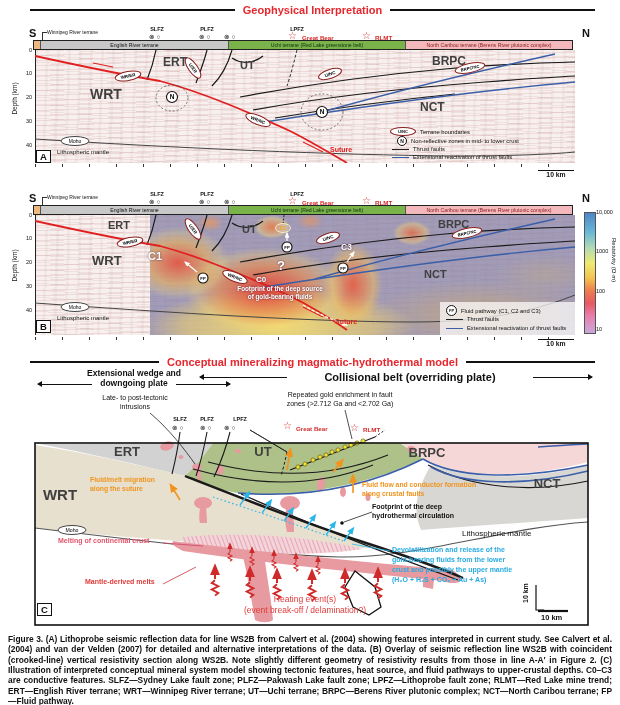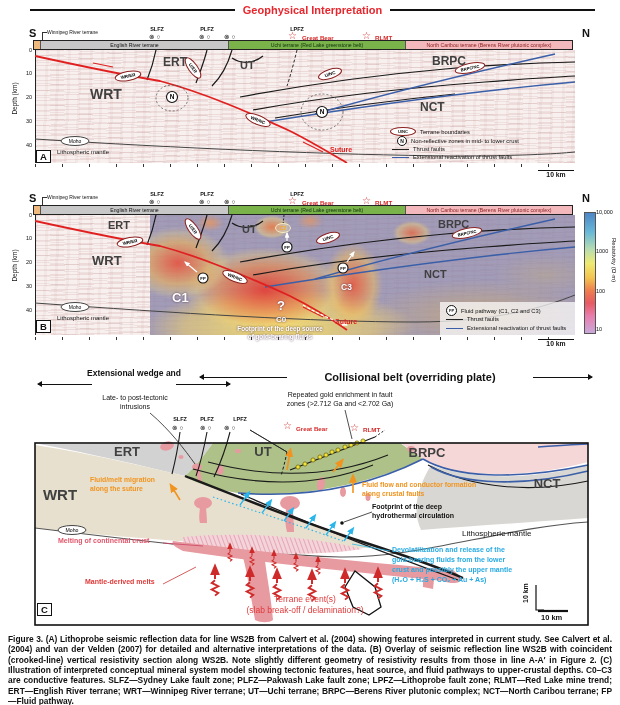--- a/index.html
+++ b/index.html
@@ -21,21 +21,21 @@
   .tbar .seg{height:100%;display:flex;align-items:center;justify-content:center;
              font-size:5.2px;box-sizing:border-box;border-right:0.5px solid #555;white-space:nowrap;}
   .seismic{background-color:#f8f0ee;background-image:
     repeating-linear-gradient(178deg, rgba(170,100,100,.15) 0 1.5px, rgba(0,0,0,0) 1.5px 5px),
     repeating-linear-gradient(184deg, rgba(150,90,90,.10) 0 1px, rgba(0,0,0,0) 1px 7px),
     repeating-linear-gradient(92deg, rgba(160,95,95,.06) 0 3px, rgba(0,0,0,0) 3px 11px);}
   .ticksrow{height:3px;background:repeating-linear-gradient(90deg,#333 0 1px,transparent 1px 27px);}
   .axis-ticks span{position:absolute;font-size:5.5px;right:0;}
   .rot-ccw{transform:rotate(-90deg);transform-origin:center;}
   .terlab{font-weight:bold;color:#404040;}
-  .whtxt{color:#fff;font-weight:bold;text-shadow:0 0 2px rgba(60,30,60,.9);margin-top:40px;}
+  .whtxt{color:#fff;font-weight:bold;text-shadow:0 0 2px rgba(60,30,60,.9);}
   .legrow{position:absolute;display:flex;align-items:center;gap:4px;}
   .legrow .lab{font-size:5.8px;white-space:nowrap;}
   .ovalbadge{display:inline-block;width:24px;height:7px;border:1px solid #8b2020;border-radius:50%;
              font-size:4.2px;font-weight:bold;text-align:center;line-height:7px;background:#fff;}
   .nbadge{display:inline-block;width:8px;height:8px;border:1.1px solid #111;border-radius:50%;
           font-size:5px;font-weight:bold;text-align:center;line-height:8px;background:#fff;}
   .fpbadge{display:inline-block;width:9px;height:9px;border:1px solid #111;border-radius:50%;
            font-size:4px;font-weight:bold;text-align:center;line-height:9px;background:#fff;}
   .lineswatch{display:inline-block;width:17px;height:0;border-top:1.8px solid #222;}
   .lineswatch.blue{border-top-color:#3a5fa8;}
@@ -335,23 +335,23 @@
     <span style="top:70px">10</span>
     <span style="top:94px">20</span>
     <span style="top:118px">30</span>
     <span style="top:142px">40</span>
   </div>
   <span class="ab terlab" style="left:108px;top:219px;font-size:11px">ERT</span>
   <span class="ab terlab" style="left:242px;top:223px;font-size:11px">UT</span>
   <span class="ab terlab" style="left:438px;top:218px;font-size:11px">BRPC</span>
   <span class="ab terlab" style="left:92px;top:253px;font-size:13px">WRT</span>
   <span class="ab terlab" style="left:424px;top:268px;font-size:11px">NCT</span>
-  <span class="ab whtxt" style="left:172px;top:250px;font-size:13px">C1</span>
+  <span class="ab whtxt" style="left:148px;top:250px;font-size:11px">C1</span>
   <span class="ab whtxt" style="left:341px;top:242px;font-size:8.5px">C3</span>
-  <span class="ab whtxt" style="left:276px;top:275px;font-size:8px">C0</span>
+  <span class="ab whtxt" style="left:256px;top:275px;font-size:8px">C0</span>
   <span class="ab whtxt" style="left:277px;top:258px;font-size:13px">?</span>
   <span class="ab whtxt c" style="left:205px;top:285px;width:150px;font-size:6.3px">Footprint of the deep source</span>
   <span class="ab whtxt c" style="left:205px;top:293px;width:150px;font-size:6.3px">of gold-bearing fluids</span>
   <span class="ab" style="left:57px;top:315px;font-size:6px">Lithospheric mantle</span>
   <span class="ab b" style="left:335px;top:318px;font-size:7px;color:#e02020">Suture</span>
   <span class="ab panlab" style="left:36px;top:320px">B</span>
 
   <div class="ab" style="left:440px;top:302px;width:150px;height:33px;background:rgba(255,255,255,0.72)"></div>
   <div class="legrow" style="left:446px;top:305px">
     <span class="fpbadge">FP</span>
@@ -368,22 +368,28 @@
   <div class="ab ticksrow" style="left:35px;top:337px;width:540px"></div>
   <div class="ab scalebar" style="left:538px;top:339px">10 km</div>
 
   <div class="ab colorbar" style="left:584px;top:212px"></div>
   <span class="ab" style="left:596px;top:209px;font-size:5.5px">10,000</span>
   <span class="ab" style="left:596px;top:248px;font-size:5.5px">1000</span>
   <span class="ab" style="left:596px;top:288px;font-size:5.5px">100</span>
   <span class="ab" style="left:596px;top:326px;font-size:5.5px">10</span>
   <span class="ab" style="left:617px;top:238px;font-size:6px;transform:rotate(90deg);transform-origin:0 0;white-space:nowrap">Resistivity (Ω·m)</span>
 
+  <div class="ab sec-title" style="left:30px;right:25px;top:356px">
+    <span class="rule"></span>
+    <span class="tt">Conceptual mineralizing magmatic-hydrothermal model</span>
+    <span class="rule"></span>
+  </div>
 
   <span class="ab b c" style="left:44px;top:368px;width:180px;font-size:8.5px">Extensional wedge and</span>
+  <span class="ab b c" style="left:44px;top:378px;width:180px;font-size:8.5px">downgoing plate</span>
   <div class="arrline ahL" style="left:38px;top:384px;width:54px"></div>
   <div class="arrline ahR" style="left:176px;top:384px;width:54px"></div>
   <span class="ab b c" style="left:290px;top:371px;width:240px;font-size:11px">Collisional belt (overriding plate)</span>
   <div class="arrline ahL" style="left:200px;top:377px;width:87px"></div>
   <div class="arrline ahR" style="left:533px;top:377px;width:59px"></div>
   <span class="ab c" style="left:80px;top:394px;width:110px;font-size:7px">Late- to post-tectonic</span>
   <span class="ab c" style="left:80px;top:403px;width:110px;font-size:7px">intrusions</span>
   <span class="ab c" style="left:240px;top:391px;width:200px;font-size:7px">Repeated gold enrichment in fault</span>
   <span class="ab c" style="left:240px;top:400px;width:200px;font-size:7px">zones (&gt;2.712 Ga and &lt;2.702 Ga)</span>
   <span class="ab fz" style="left:168px;top:416px">SLFZ</span>
@@ -551,21 +557,21 @@
   <span class="ab orgtxt" style="left:362px;top:481px">Fluid flow and conductor formation</span>
   <span class="ab orgtxt" style="left:362px;top:490px">along crustal faults</span>
   <span class="ab b" style="left:372px;top:503px;font-size:7px">Footprint of the deep</span>
   <span class="ab b" style="left:372px;top:512px;font-size:7px">hydrothermal circulation</span>
   <span class="ab cyntxt" style="left:392px;top:546px">Devolatilization and release of the</span>
   <span class="ab cyntxt" style="left:392px;top:556px">gold-bearing fluids from the lower</span>
   <span class="ab cyntxt" style="left:392px;top:566px">crust and possibly the upper mantle</span>
   <span class="ab cyntxt" style="left:392px;top:576px">(H₂O + H₂S + CO₂ + Au + As)</span>
   <span class="ab b" style="left:58px;top:537px;font-size:7px;color:#e2566c">Melting of continental crust</span>
   <span class="ab b" style="left:85px;top:578px;font-size:7px;color:#e03a3a">Mantle-derived melts</span>
-  <span class="ab c" style="left:210px;top:594px;width:190px;font-size:8.5px;color:#e03a3a">Terrane event(s)</span>
-  <span class="ab c" style="left:210px;top:605px;width:190px;font-size:8.5px;color:#e03a3a">(slab break-off / delamination?)</span>
+  <span class="ab c" style="left:210px;top:594px;width:190px;font-size:8.5px;color:#e03a3a">Heating event(s)</span>
+  <span class="ab c" style="left:210px;top:605px;width:190px;font-size:8.5px;color:#e03a3a">(event break-off / delamination?)</span>
   <span class="ab b" style="left:522px;top:603px;font-size:7px;transform:rotate(-90deg);transform-origin:0 0;white-space:nowrap">10 km</span>
   <span class="ab b" style="left:541px;top:613px;font-size:7.5px">10 km</span>
   <span class="ab panlab" style="left:37px;top:603px">C</span>
 
   <div class="ab caption" style="left:8px;top:634px;width:604px">Figure 3.  (A) Lithoprobe seismic reflection data for line WS2B from Calvert et al. (2004) showing features interpreted in current study. See Calvert et al. (2004) and van der Velden (2007) for detailed and alternative interpretations of the data. (B) Overlay of seismic reflection line WS2B with coincident (crooked-line) vertical resistivity section along WS2B. Note slightly different geometry of resistivity results from those in line A-A′ in Figure 2. (C) Illustration of interpreted conceptual mineral system model showing tectonic features, heat source, and fluid pathways to upper-crustal depths. C0–C3 are conductive features. SLFZ—Sydney Lake fault zone; PLFZ—Pakwash Lake fault zone; LPFZ—Lithoprobe fault zone; RLMT—Red Lake mine trend; ERT—English River terrane; WRT—Winnipeg River terrane; UT—Uchi terrane; BRPC—Berens River plutonic complex; NCT—North Caribou terrane; FP—Fluid pathway.</div>
 
 </div>
 
 </body></html>

